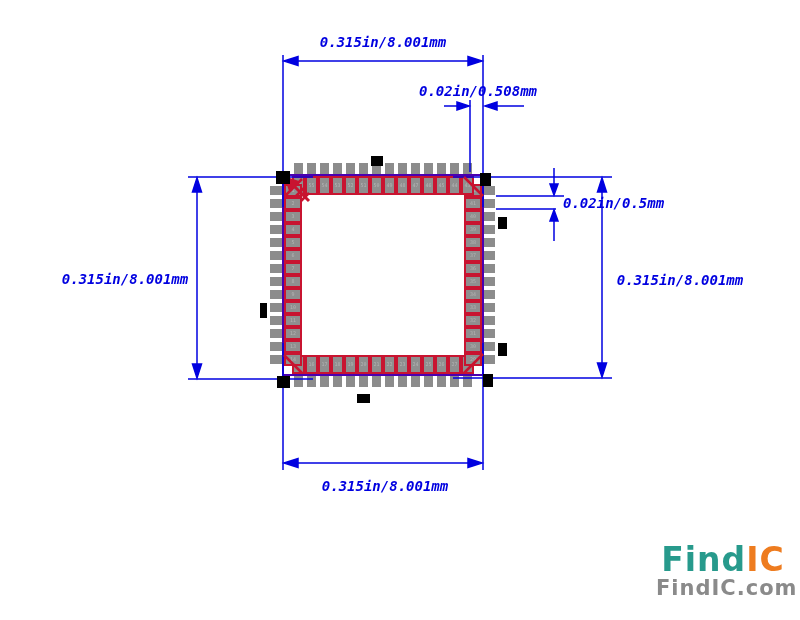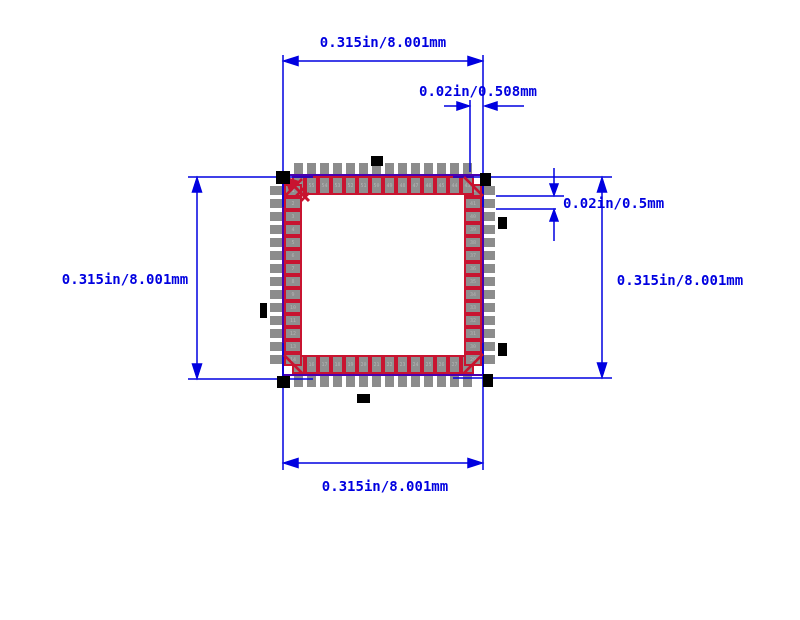--- a/index.html
+++ b/index.html
@@ -2,21 +2,21 @@
 <html><head>
 <meta charset="utf-8">
 <style>
   html,body{margin:0;padding:0;background:#ffffff;}
   .canvas{position:relative;width:800px;height:620px;background:#ffffff;overflow:hidden;
           font-family:"DejaVu Sans Mono", monospace;}
   .layer{position:absolute;left:0;top:0;width:800px;height:620px;}
   #pads{z-index:1;}
   #dimsvg{z-index:2;pointer-events:none;}
   #markers{z-index:3;}
-  #labels{z-index:4;}
+  #labels{z-index:4;font-style:italic;}
   .pad-outer{position:absolute;background:#8c8c8c;}
   .pad-inner{position:absolute;background:#8f8f8f;border:2px solid #c81430;box-sizing:border-box;
              display:flex;align-items:center;justify-content:center;overflow:hidden;
              font-size:5px;line-height:5px;color:#b4b4b4;}
   .center-pad{position:absolute;left:344px;top:240px;width:80px;height:80px;background:#7f7f7f;
               border:2px solid #6d8a6d;box-sizing:border-box;z-index:1;}
   .cp-cross-v{position:absolute;left:34px;top:0;width:8px;height:76px;background:#8e8e8e;}
   .cp-cross-h{position:absolute;left:0;top:34px;width:76px;height:8px;background:#8e8e8e;}
   .cp-label{position:absolute;left:0;top:0;width:76px;height:76px;display:flex;align-items:center;
             justify-content:center;font-size:7px;color:#bdbdbd;}
@@ -230,14 +230,20 @@
 
   <div id="labels" class="layer">
     <div class="dim-label centered" style="left:383px;top:34px;">0.315in/8.001mm</div>
     <div class="dim-label centered" style="left:478px;top:83px;">0.02in/0.508mm</div>
     <div class="dim-label" style="left:563px;top:195px;">0.02in/0.5mm</div>
     <div class="dim-label centered" style="left:125px;top:271px;">0.315in/8.001mm</div>
     <div class="dim-label centered" style="left:680px;top:272px;">0.315in/8.001mm</div>
     <div class="dim-label centered" style="left:385px;top:478px;">0.315in/8.001mm</div>
   </div>
 
+  <div class="logo">
+    <div class="logo-main">
+      <span class="logo-find">Find</span><span class="logo-ic">IC</span>
+    </div>
+    <div class="logo-sub">FindIC.com</div>
+  </div>
 
 </div>
 
 </body></html>

